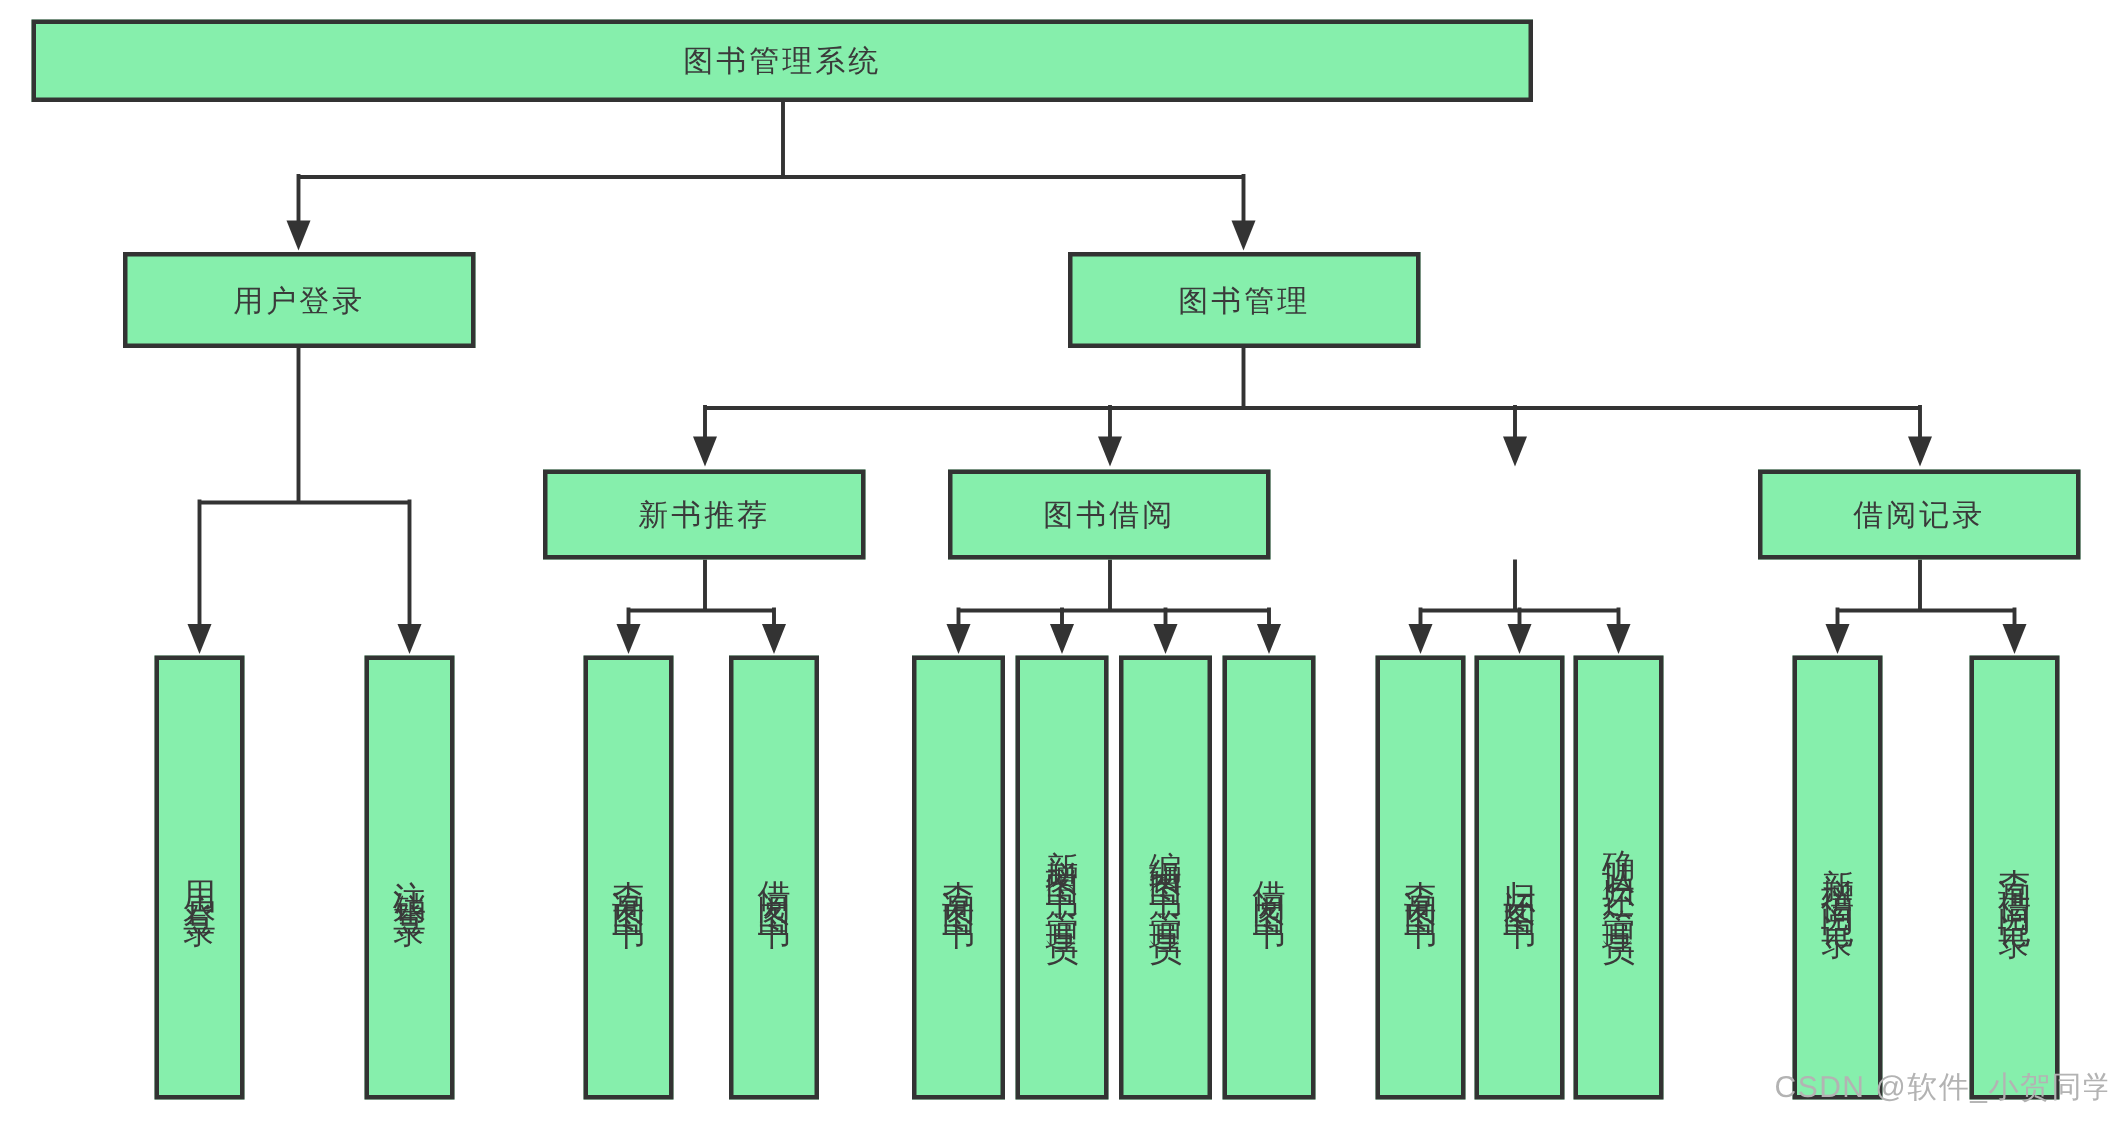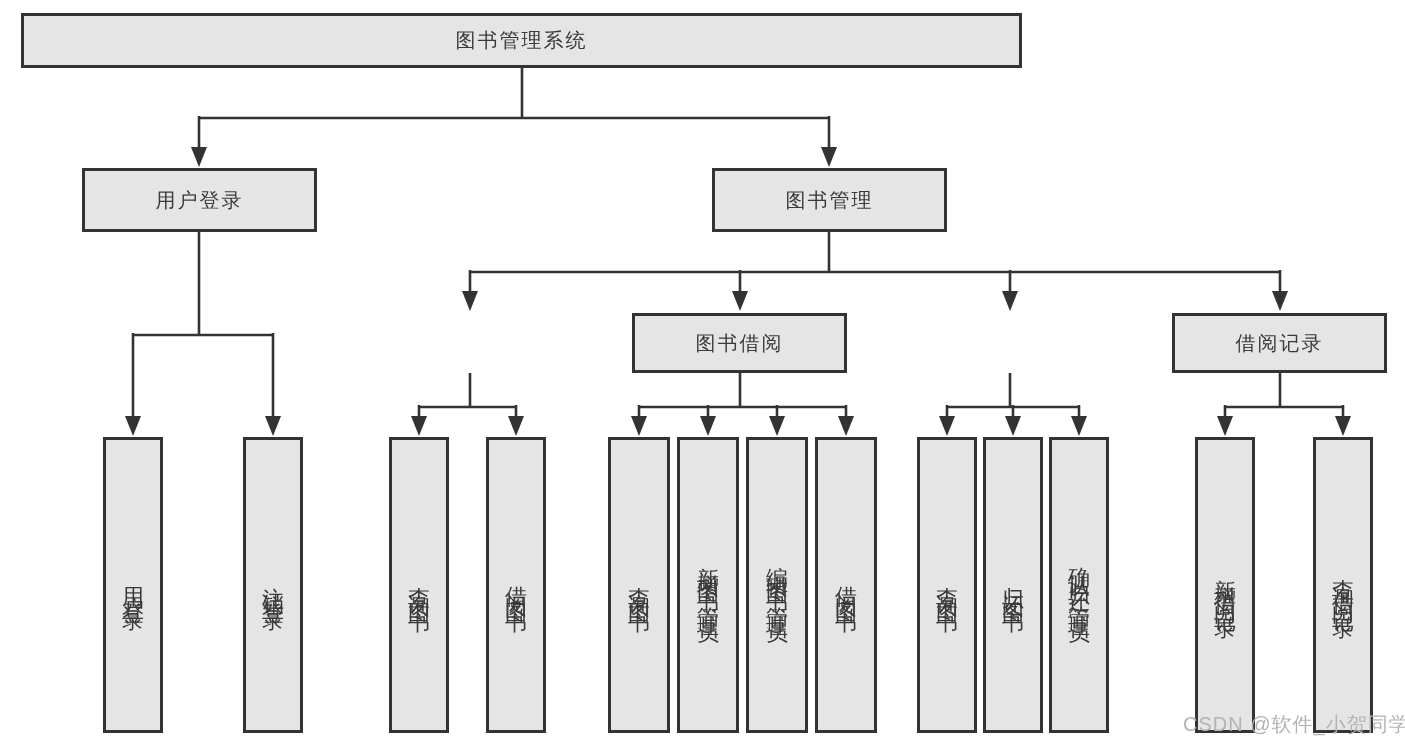--- a/index.html
+++ b/index.html
@@ -10,21 +10,21 @@
     font-family:"Liberation Sans","DejaVu Sans",sans-serif;
     color:var(--c-text,#3a3a3a);
     overflow:hidden;
   }
   .wires{position:absolute;left:0;top:0;z-index:1;}
   .wires path{stroke:var(--c-line,#333);stroke-width:2.6;fill:none;}
   .wires polygon{fill:var(--c-line,#333);stroke:none;}
   .box{
     position:absolute;box-sizing:border-box;z-index:2;
     border:3px solid var(--c-border,#333);
-    background:#e5e5e5;
+    background:#86efac;
     display:flex;align-items:center;justify-content:center;
   }
   .box.h span{font-size:20px;letter-spacing:2px;white-space:nowrap;}
   .box.leaf span{
     writing-mode:vertical-rl;
     font-size:22px;letter-spacing:8px;line-height:1;
     white-space:nowrap;
   }
   .watermark{
     position:absolute;left:1183px;top:711px;z-index:3;
@@ -72,20 +72,23 @@
     <span>图书管理系统</span>
   </div>
 
   <div class="box h" style="left:82px;top:168px;width:235px;height:64px;">
     <span>用户登录</span>
   </div>
   <div class="box h" style="left:712px;top:168px;width:235px;height:64px;text-align:center;">
     <span>图书管理</span>
   </div>
 
+  <div class="box h" style="left:362px;top:313px;width:215px;height:60px;">
+    <span>新书推荐</span>
+  </div>
   <div class="box h" style="left:632px;top:313px;width:215px;height:60px;">
     <span>图书借阅</span>
   </div>
   <div class="box h" style="left:1172px;top:313px;width:215px;height:60px;">
     <span>借阅记录</span>
   </div>
 
   <div class="box leaf" style="left:103px;top:437px;width:60px;height:296px;">
     <span>用户登录</span>
   </div>

